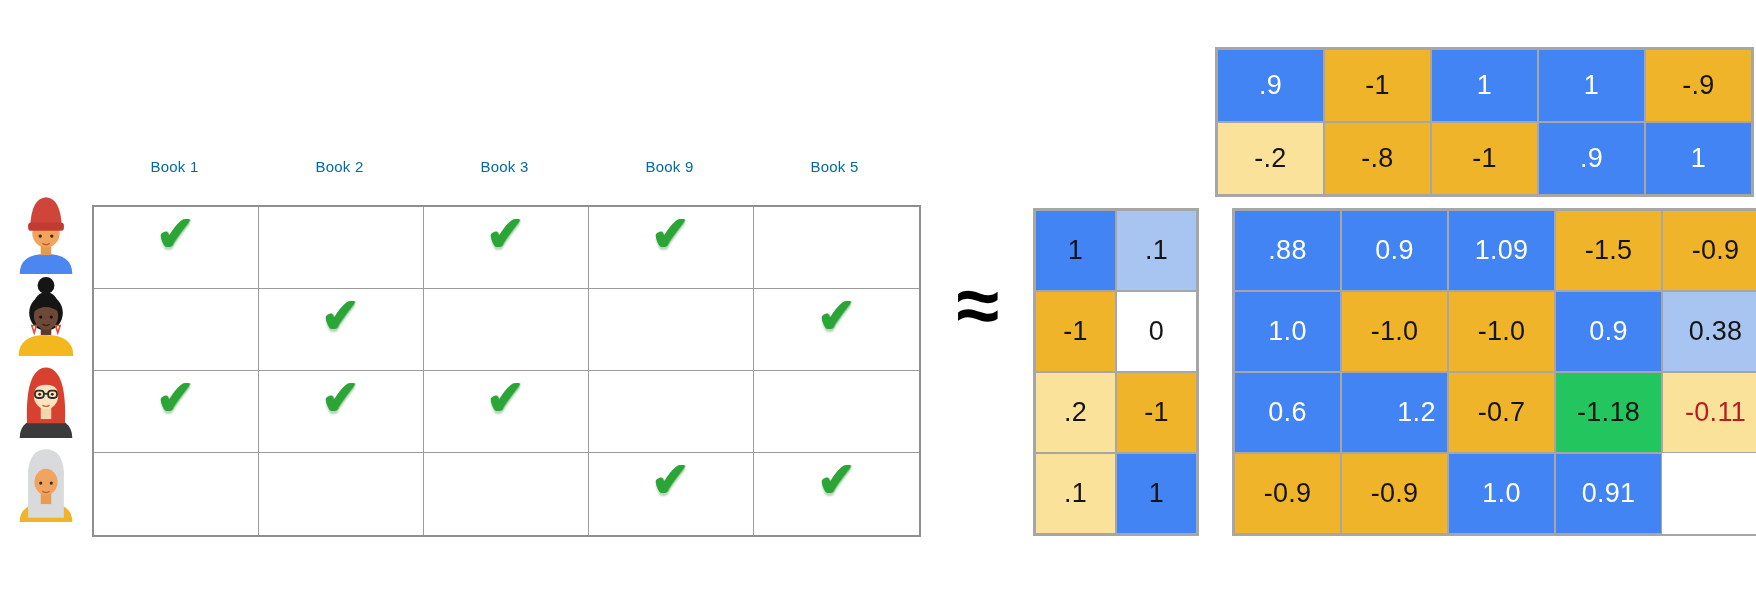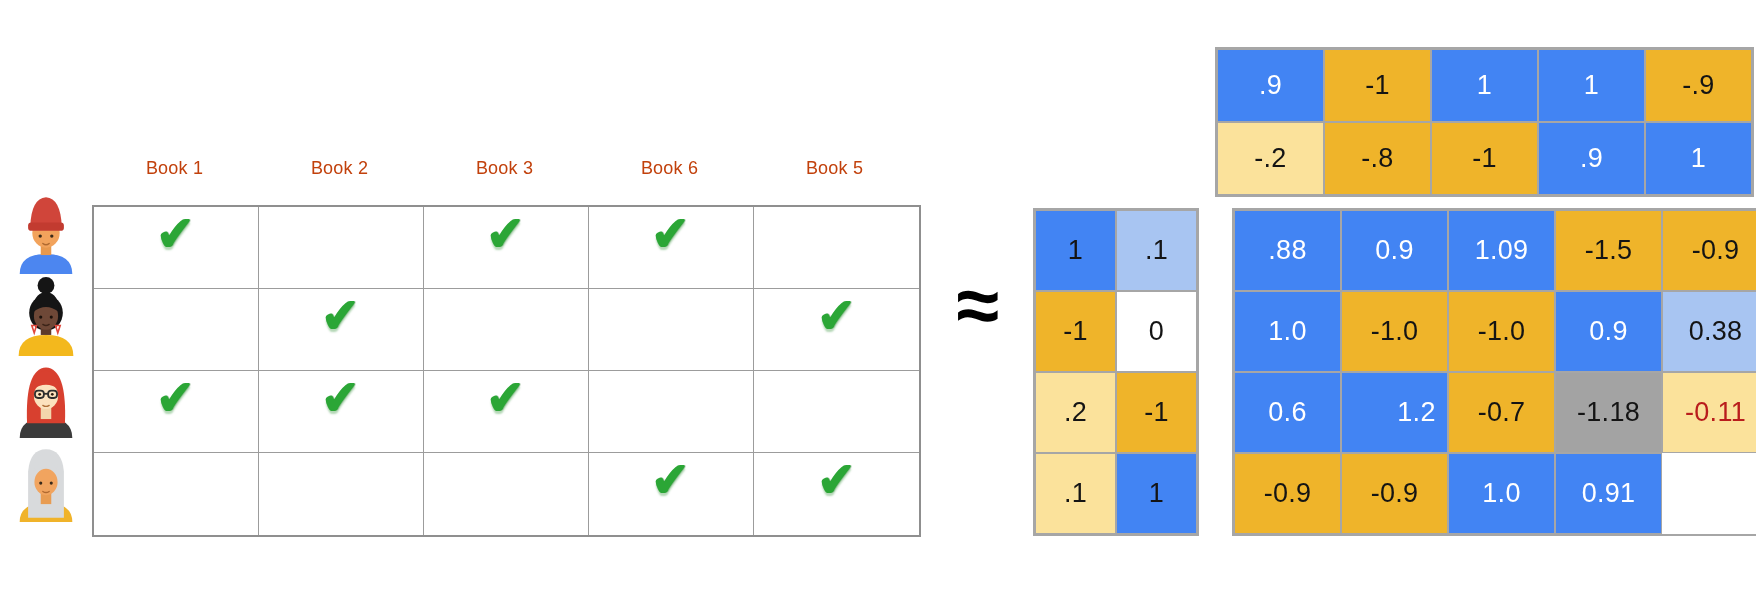--- a/index.html
+++ b/index.html
@@ -2,21 +2,21 @@
 <html><head>
 <meta charset="utf-8">
 <style>
   html,body{margin:0;padding:0;background:#ffffff;}
   #canvas{
     position:relative; width:1756px; height:593px; background:#ffffff;
     font-family:"Liberation Sans", sans-serif; overflow:hidden;
   }
   
   #book-headers{position:absolute; left:92px; top:158px; width:825px; display:flex;}
-  #book-headers .bh{width:165px; text-align:center; font-size:18px; color:#c2410c; letter-spacing:.2px;}
+  #book-headers .bh{width:165px; text-align:center; font-size:15px; color:#0369a1; letter-spacing:.2px;}
   #ratings-grid{
     position:absolute; left:92px; top:205px;
     display:grid; grid-template-columns:repeat(5,165px); grid-auto-rows:82px;
     border:2px solid #8f8f8f; background:#fff;
   }
   #ratings-grid .rcell{
     border-right:1px solid #9c9c9c; border-bottom:1px solid #9c9c9c;
     box-sizing:border-box; display:flex; justify-content:center; align-items:flex-start;
     padding-top:1px;
   }
@@ -99,21 +99,21 @@
       <circle cx="25" cy="39" r="1.5" fill="#3a2a1a"></circle>
       <circle cx="35" cy="39" r="1.5" fill="#3a2a1a"></circle>
       <path d="M27,47 Q30,49 33,47" stroke="#b06a30" stroke-width="1.3" fill="none" stroke-linecap="round"></path>
     </svg>
   </div>
 
   <div id="book-headers">
       <span class="bh">Book 1</span>
       <span class="bh">Book 2</span>
       <span class="bh">Book 3</span>
-      <span class="bh">Book 6</span>
+      <span class="bh">Book 9</span>
       <span class="bh">Book 5</span>
     </div>
   <div id="ratings-grid">
       <div class="rcell">
         <span class="check" style="color: rgb(43, 166, 54);">✔</span>
       </div>
       <div class="rcell"></div>
       <div class="rcell">
         <span class="check" style="color: rgb(43, 166, 54);">✔</span>
       </div>
@@ -183,21 +183,21 @@
       <div class="mcell" style="background: rgb(239, 180, 42); color: rgb(20, 20, 20);">-1.5</div>
       <div class="mcell" style="background: rgb(239, 180, 42); color: rgb(20, 20, 20);">-0.9</div>
       <div class="mcell" style="background: rgb(66, 132, 243); color: rgb(255, 255, 255);">1.0</div>
       <div class="mcell" style="background: rgb(239, 180, 42); color: rgb(20, 20, 20);">-1.0</div>
       <div class="mcell" style="background: rgb(239, 180, 42); color: rgb(20, 20, 20);">-1.0</div>
       <div class="mcell" style="background: rgb(66, 132, 243); color: rgb(255, 255, 255);">0.9</div>
       <div class="mcell" style="background: rgb(168, 197, 242); color: rgb(20, 20, 20); text-align: right;">0.38</div>
       <div class="mcell" style="background: rgb(66, 132, 243); color: rgb(255, 255, 255);">0.6</div>
       <div class="mcell" style="background: rgb(66, 132, 243); color: rgb(255, 255, 255); padding-left: 44px;">1.2</div>
       <div class="mcell" style="background: rgb(239, 180, 42); color: rgb(20, 20, 20);">-0.7</div>
-      <div class="mcell" style="background: #a3a3a3; color: rgb(20, 20, 20);">-1.18</div>
+      <div class="mcell" style="background: #22c55e; color: rgb(20, 20, 20);">-1.18</div>
       <div class="mcell" style="background: rgb(251, 226, 155); color: #b91c1c;">-0.11</div>
       <div class="mcell" style="background: rgb(239, 180, 42); color: rgb(20, 20, 20);">-0.9</div>
       <div class="mcell" style="background: rgb(239, 180, 42); color: rgb(20, 20, 20);">-0.9</div>
       <div class="mcell" style="background: rgb(66, 132, 243); color: rgb(255, 255, 255);">1.0</div>
       <div class="mcell" style="background: rgb(66, 132, 243); color: rgb(255, 255, 255);">0.91</div>
     </div>
 
 </div>
 
 </body></html>

